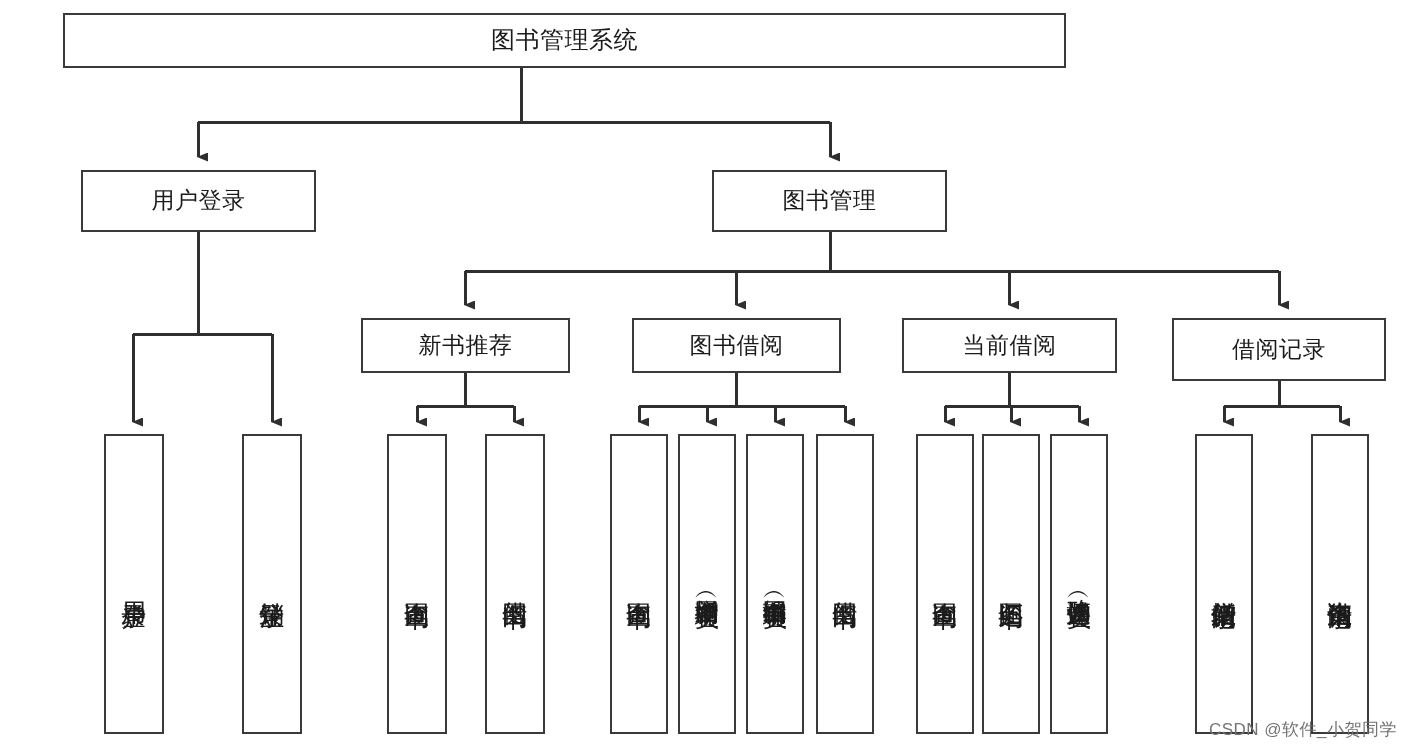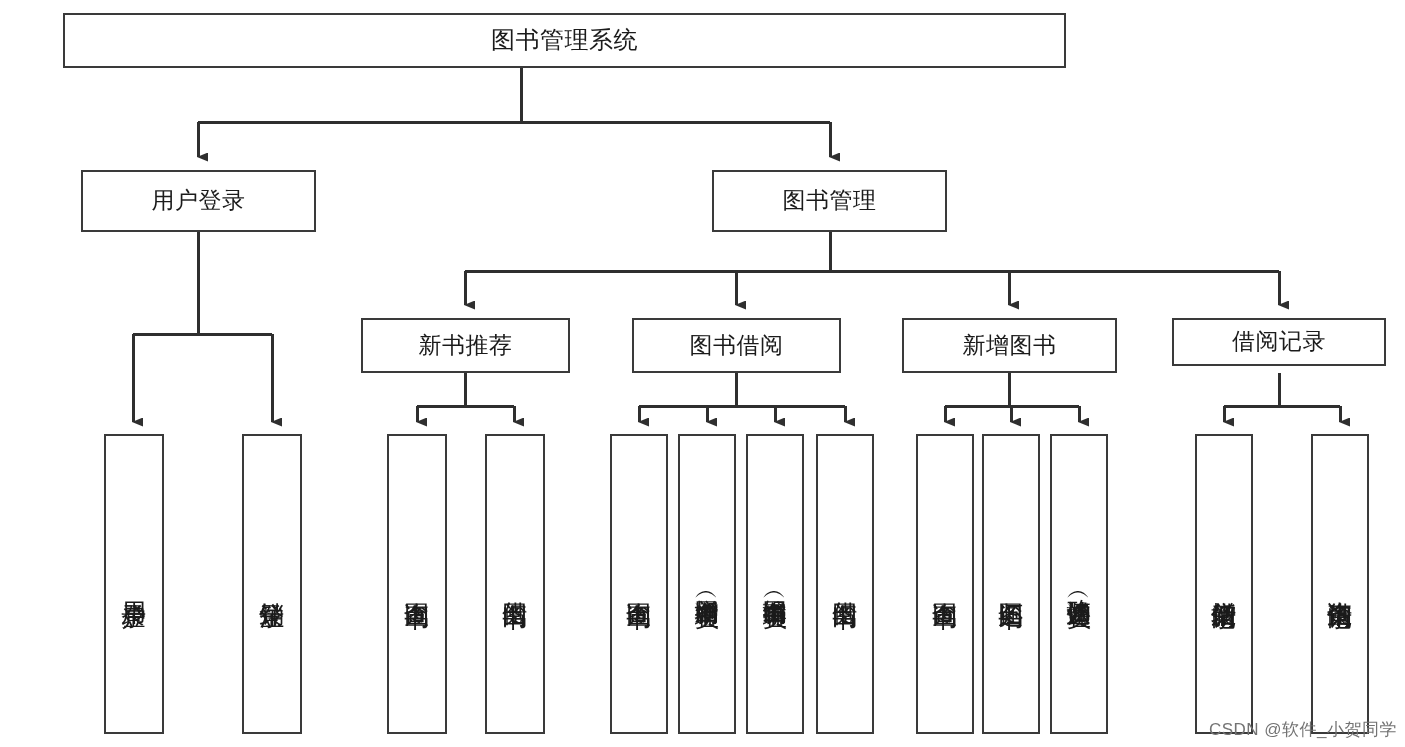--- a/index.html
+++ b/index.html
@@ -146,24 +146,24 @@
 
   <div class="node-box horizontal" style="left:632px; top:318px; width:209px; height:55px;">
     <span class="node-label">图书借阅</span>
   </div>
 
   <div class="node-box horizontal" style="left:361px; top:318px; width:209px; height:55px;">
     <span class="node-label">新书推荐</span>
   </div>
 
   <div class="node-box horizontal" style="left:902px; top:318px; width:215px; height:55px;">
-    <span class="node-label">新增图书</span>
-  </div>
-
-  <div class="node-box horizontal" style="left:1172px; top:318px; width:214px; height:48px;">
+    <span class="node-label">当前借阅</span>
+  </div>
+
+  <div class="node-box horizontal" style="left:1172px; top:318px; width:214px; height:63px;">
     <span class="node-label">借阅记录</span>
   </div>
 
   <div class="node-box vertical" style="left:104px; top:434px; width:60px; height:300px;">
     <span class="node-label">用户登录</span>
   </div>
 
   <div class="node-box vertical" style="left:242px; top:434px; width:60px; height:300px;">
     <span class="node-label">注销登录</span>
   </div>

